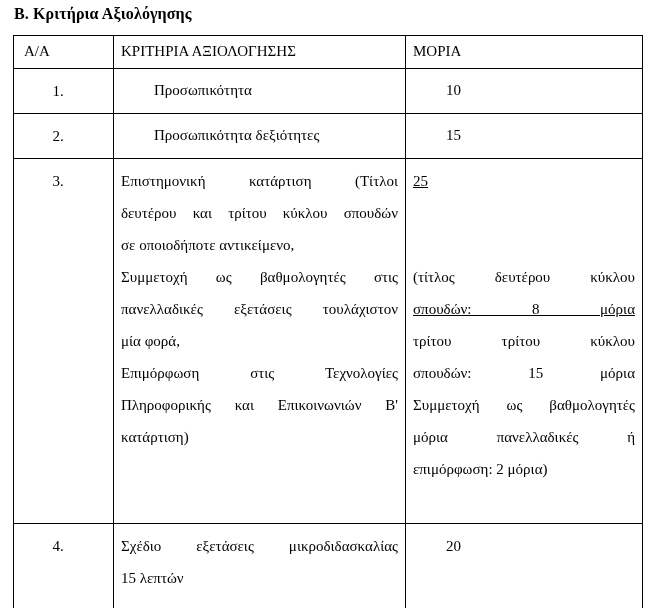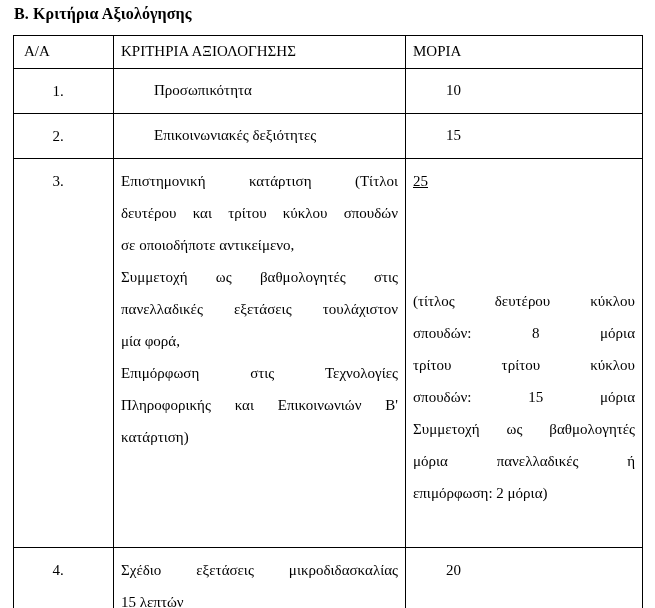--- a/index.html
+++ b/index.html
@@ -145,21 +145,21 @@
             </div>
         </td>
       </tr>
 
       <tr class="row-h-30">
         <td>
           <div class="num-cell">2.</div>
         </td>
         <td>
           <div class="cell tight nojust">
-              <span class="line">Επικοινωνιακές δεξιότητες</span>
+              <span class="line">Προσωπικότητα δεξιότητες</span>
             </div>
         </td>
         <td>
           <div class="cell tight nojust">
               <span class="line">15</span>
             </div>
         </td>
       </tr>
 
       <tr class="row-h-big">
@@ -177,22 +177,22 @@
               <span class="line" style="text-align: justify; text-align-last: justify;">Επιμόρφωση στις Τεχνολογίες</span>
               <span class="line" style="text-align: justify; text-align-last: justify;">Πληροφορικής και Επικοινωνιών Β'</span>
               <span class="line">κατάρτιση)</span>
             </div>
         </td>
         <td>
           <div class="cell just">
               <span class="line" style="text-align: justify; text-align-last: justify; text-decoration: underline;">25</span>
               <span class="line blank">&nbsp;</span>
               <span class="line blank">&nbsp;</span>
-              <span class="line" style="text-align: justify; text-align-last: justify; margin-top: 24px;">(τίτλος δευτέρου κύκλου</span>
-              <span class="line" style="text-align: justify; text-align-last: justify;">σπουδών: 8 μόρια</span>
+              <span class="line" style="text-align: justify; text-align-last: justify;">(τίτλος δευτέρου κύκλου</span>
+              <span class="line" style="text-align: justify; text-align-last: justify; text-decoration: underline;">σπουδών: 8 μόρια</span>
               <span class="line" style="text-align: justify; text-align-last: justify;">τρίτου τρίτου κύκλου</span>
               <span class="line" style="text-align: justify; text-align-last: justify;">σπουδών: 15 μόρια</span>
               <span class="line" style="text-align: justify; text-align-last: justify;">Συμμετοχή ως βαθμολογητές</span>
               <span class="line" style="text-align: justify; text-align-last: justify;">μόρια πανελλαδικές ή</span>
               <span class="line">επιμόρφωση: 2 μόρια)</span>
             </div>
         </td>
       </tr>
 
       <tr class="row-h-65">

